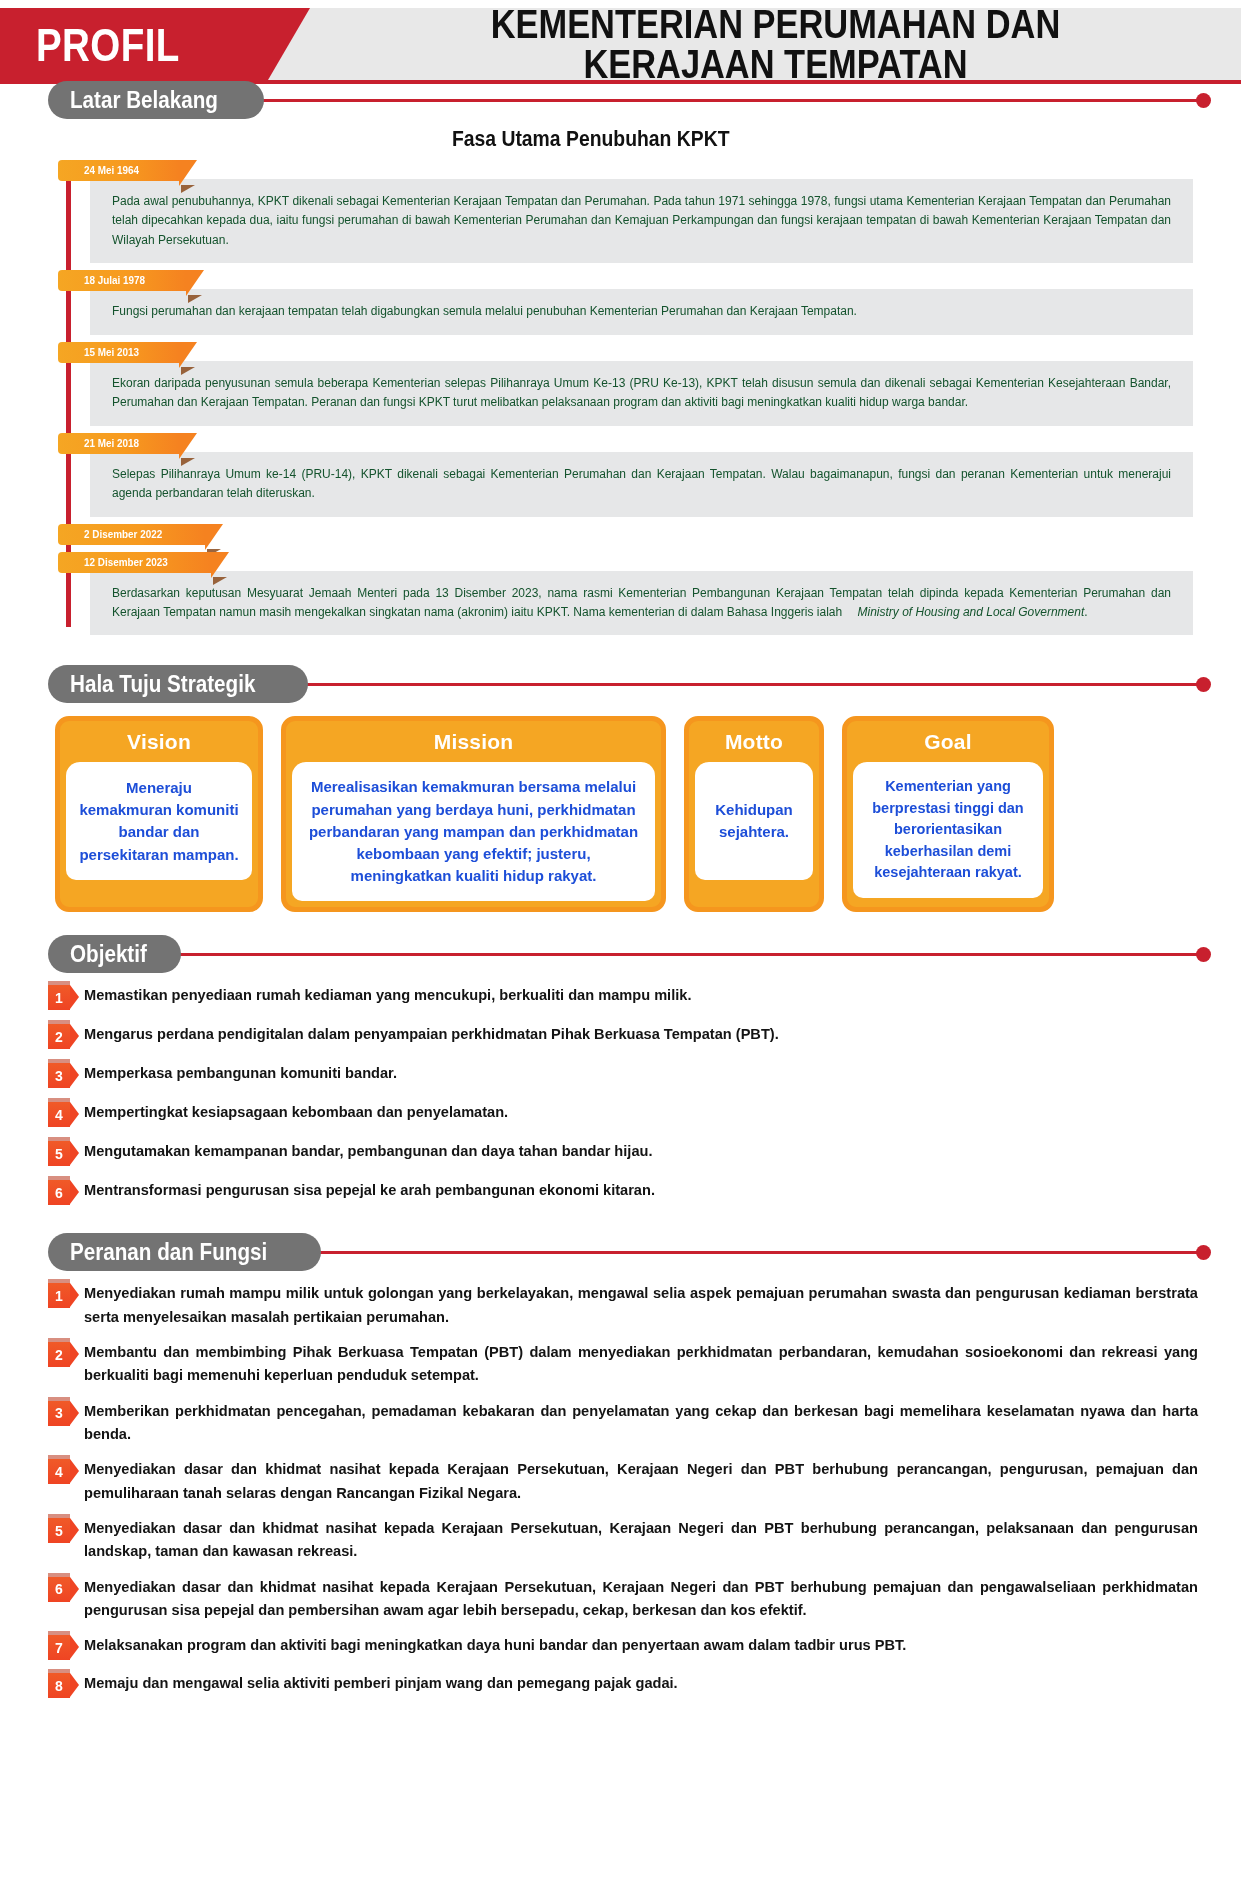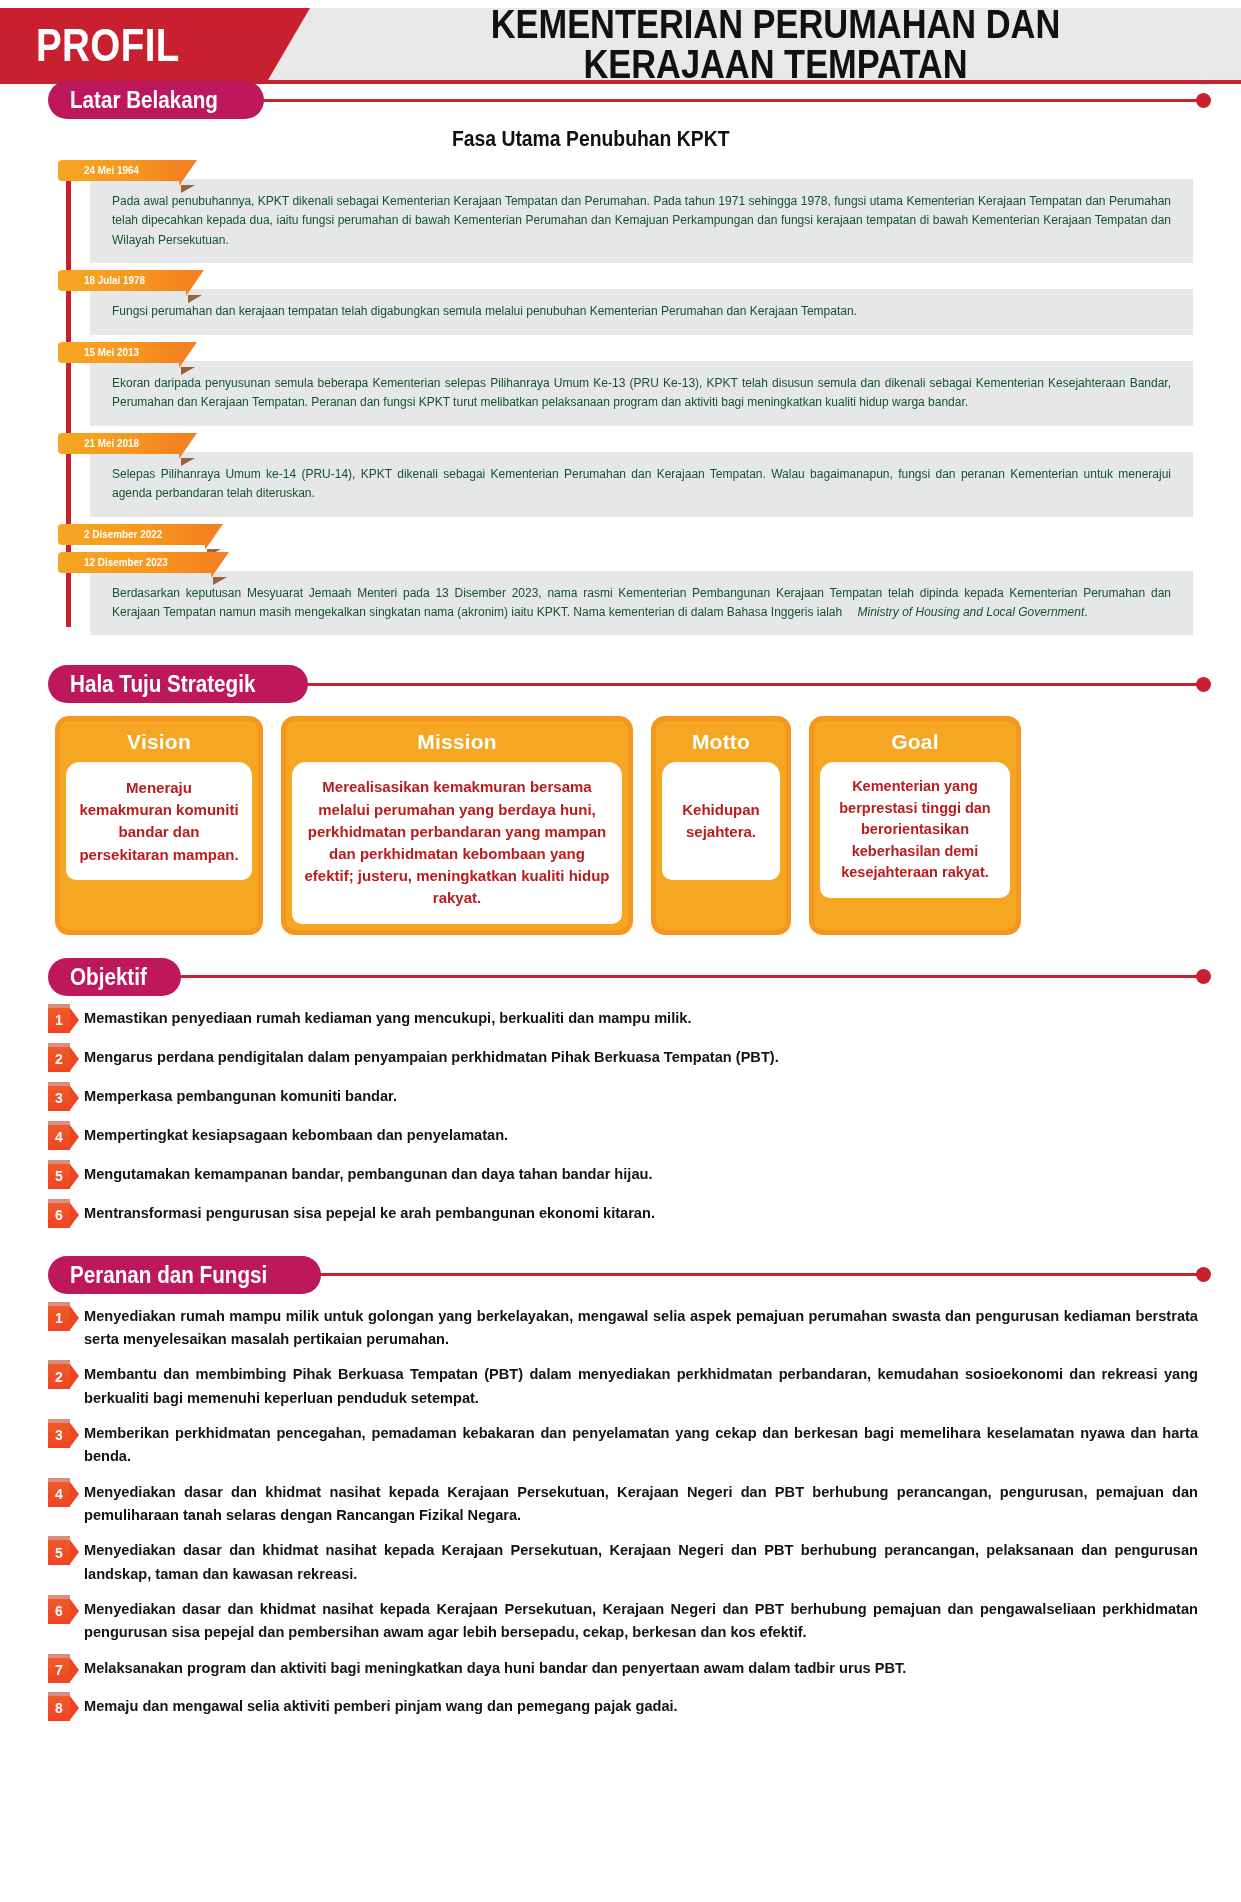--- a/index.html
+++ b/index.html
@@ -66,21 +66,21 @@
 
   
   .section-head {
     position: relative;
     height: 40px;
     margin: 0 0 0 48px;
     display: flex;
     align-items: center;
   }
   .pill {
-    background: #be185d;
+    background: #737373;
     color: #fff;
     border-radius: 20px;
     padding: 0 22px;
     height: 38px;
     display: flex;
     align-items: center;
     font-size: 24px;
     font-weight: bold;
     position: relative;
     z-index: 3;
@@ -178,39 +178,39 @@
   }
   .card {
     border: 5px solid #f5961e;
     border-radius: 14px;
     background: #f5a623;
     position: relative;
     padding: 0;
     overflow: hidden;
   }
   .card.vision { width: 208px; }
-  .card.mission { width: 352px; }
+  .card.mission { width: 385px; }
   .card.goal { width: 212px; }
   .card.motto { width: 140px; }
   .card-title {
     color: #ffffff;
     font-size: 21px;
     font-weight: bold;
     text-align: center;
     padding: 9px 0 8px 0;
     letter-spacing: 0.2px;
   }
   .card-body {
     background: #ffffff;
     border-radius: 14px 14px 10px 10px;
     margin: 0 6px 6px 6px;
     padding: 14px 12px;
     font-size: 15px;
     line-height: 1.48;
-    color: #b91c1c;
+    color: #1d4ed8;
     text-align: center;
     font-weight: bold;
     min-height: 120px;
     display: flex;
     align-items: center;
     justify-content: center;
   }
   .card.vision .card-body { min-height: 118px; }
   .card.mission .card-body { min-height: 118px; }
   .card.goal .card-body { min-height: 118px; font-size: 14.5px; }

